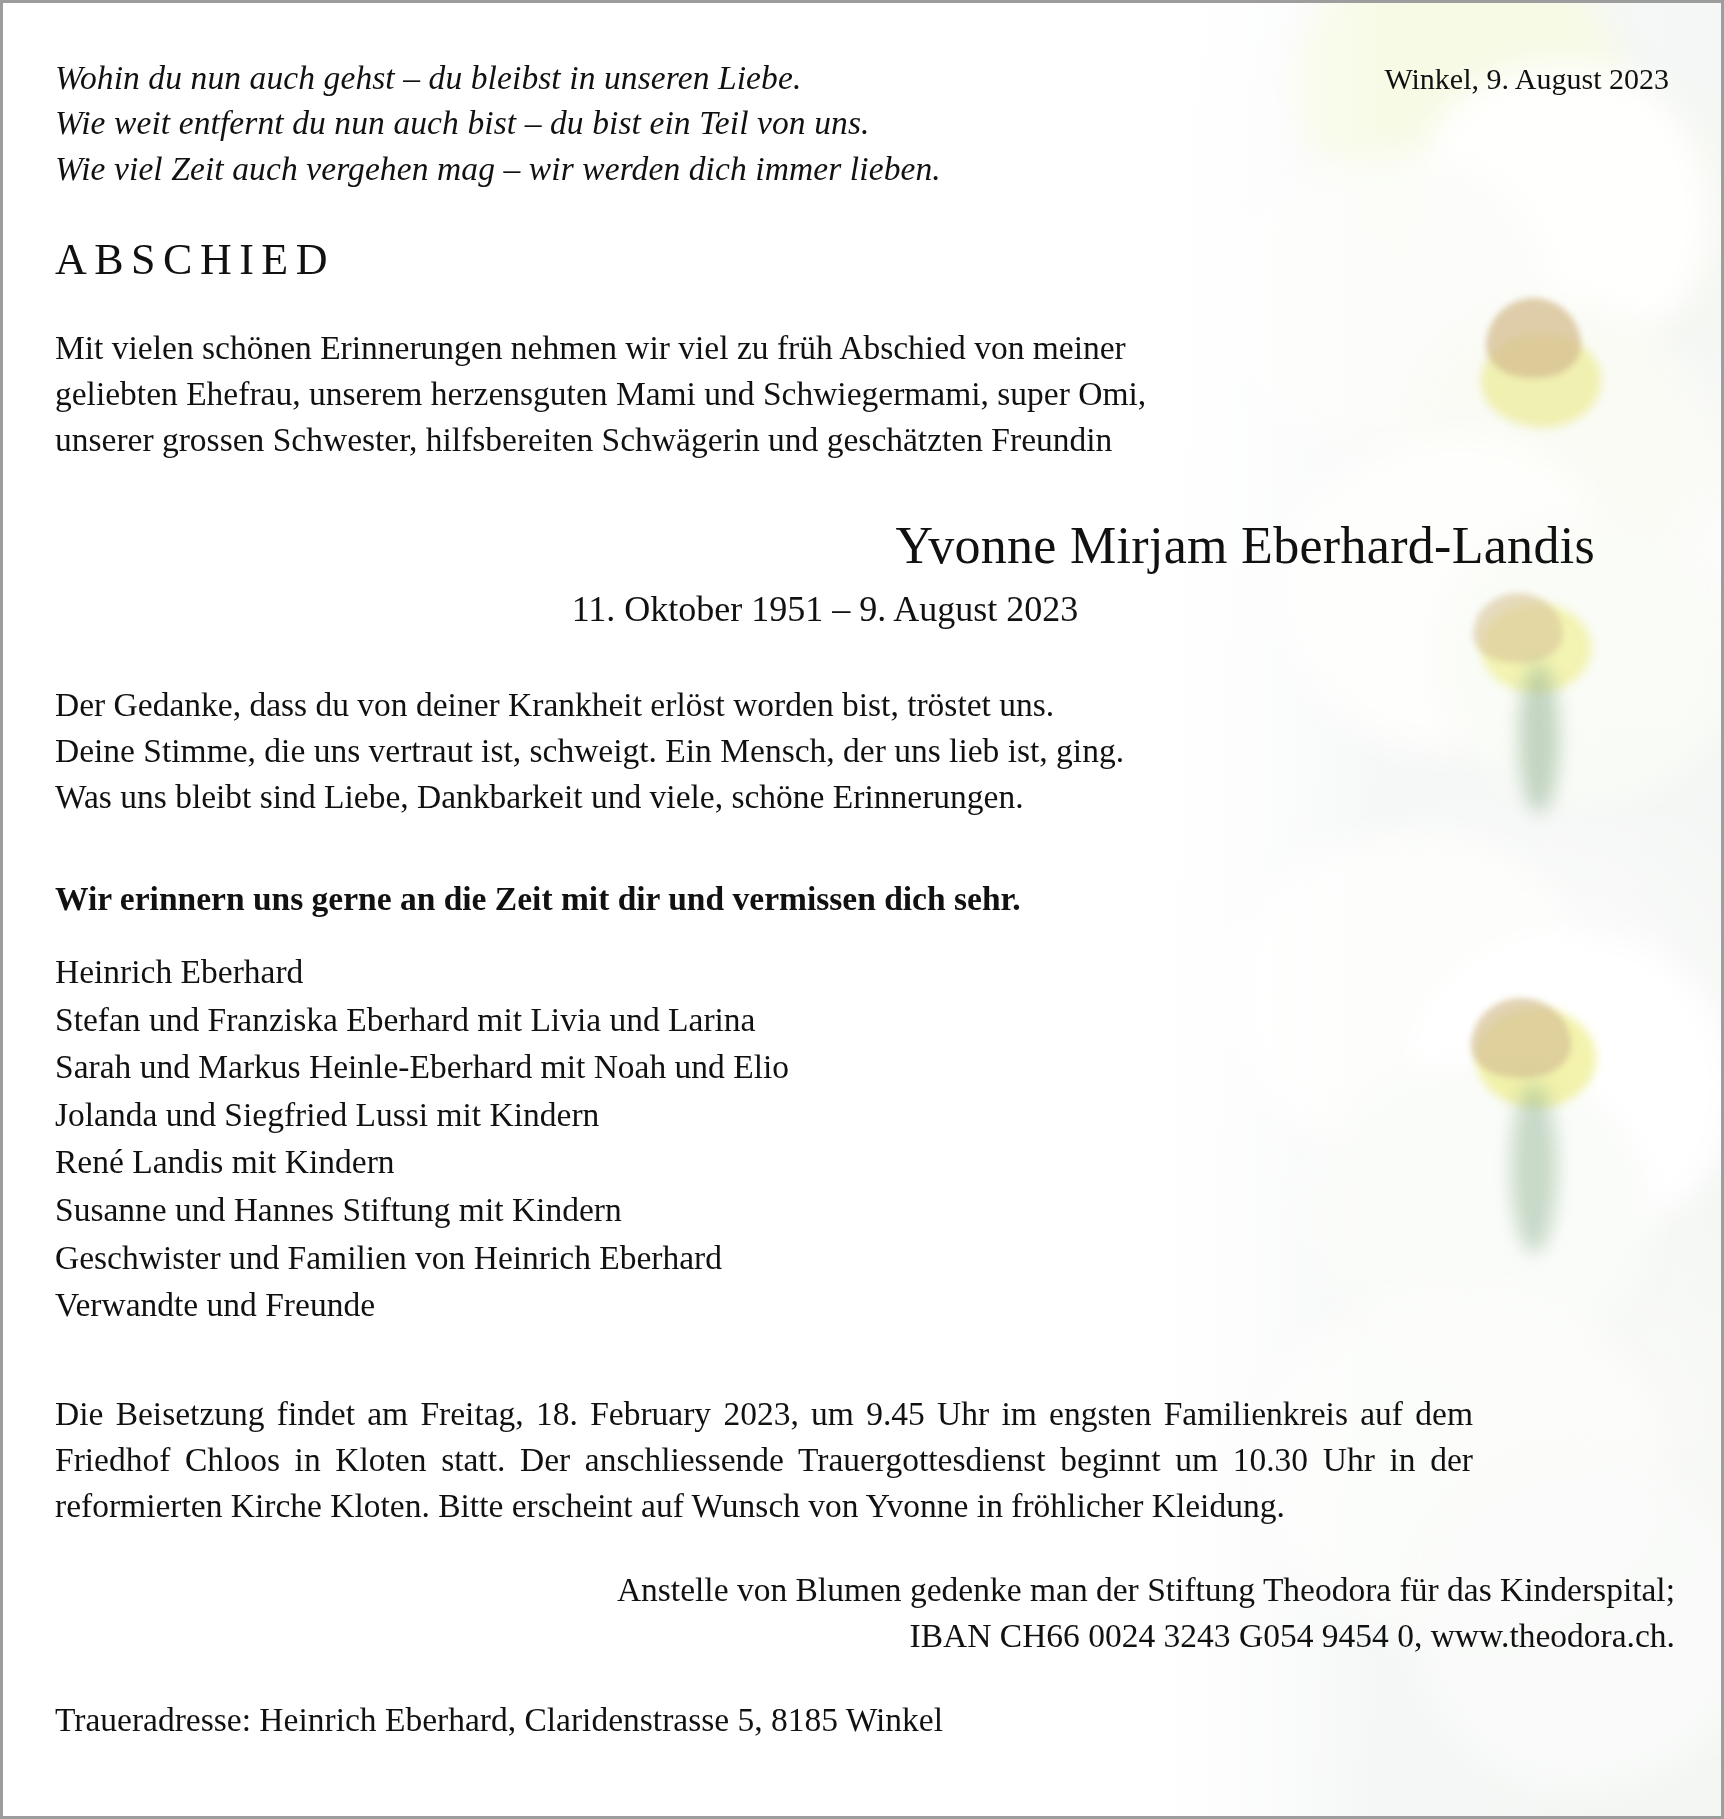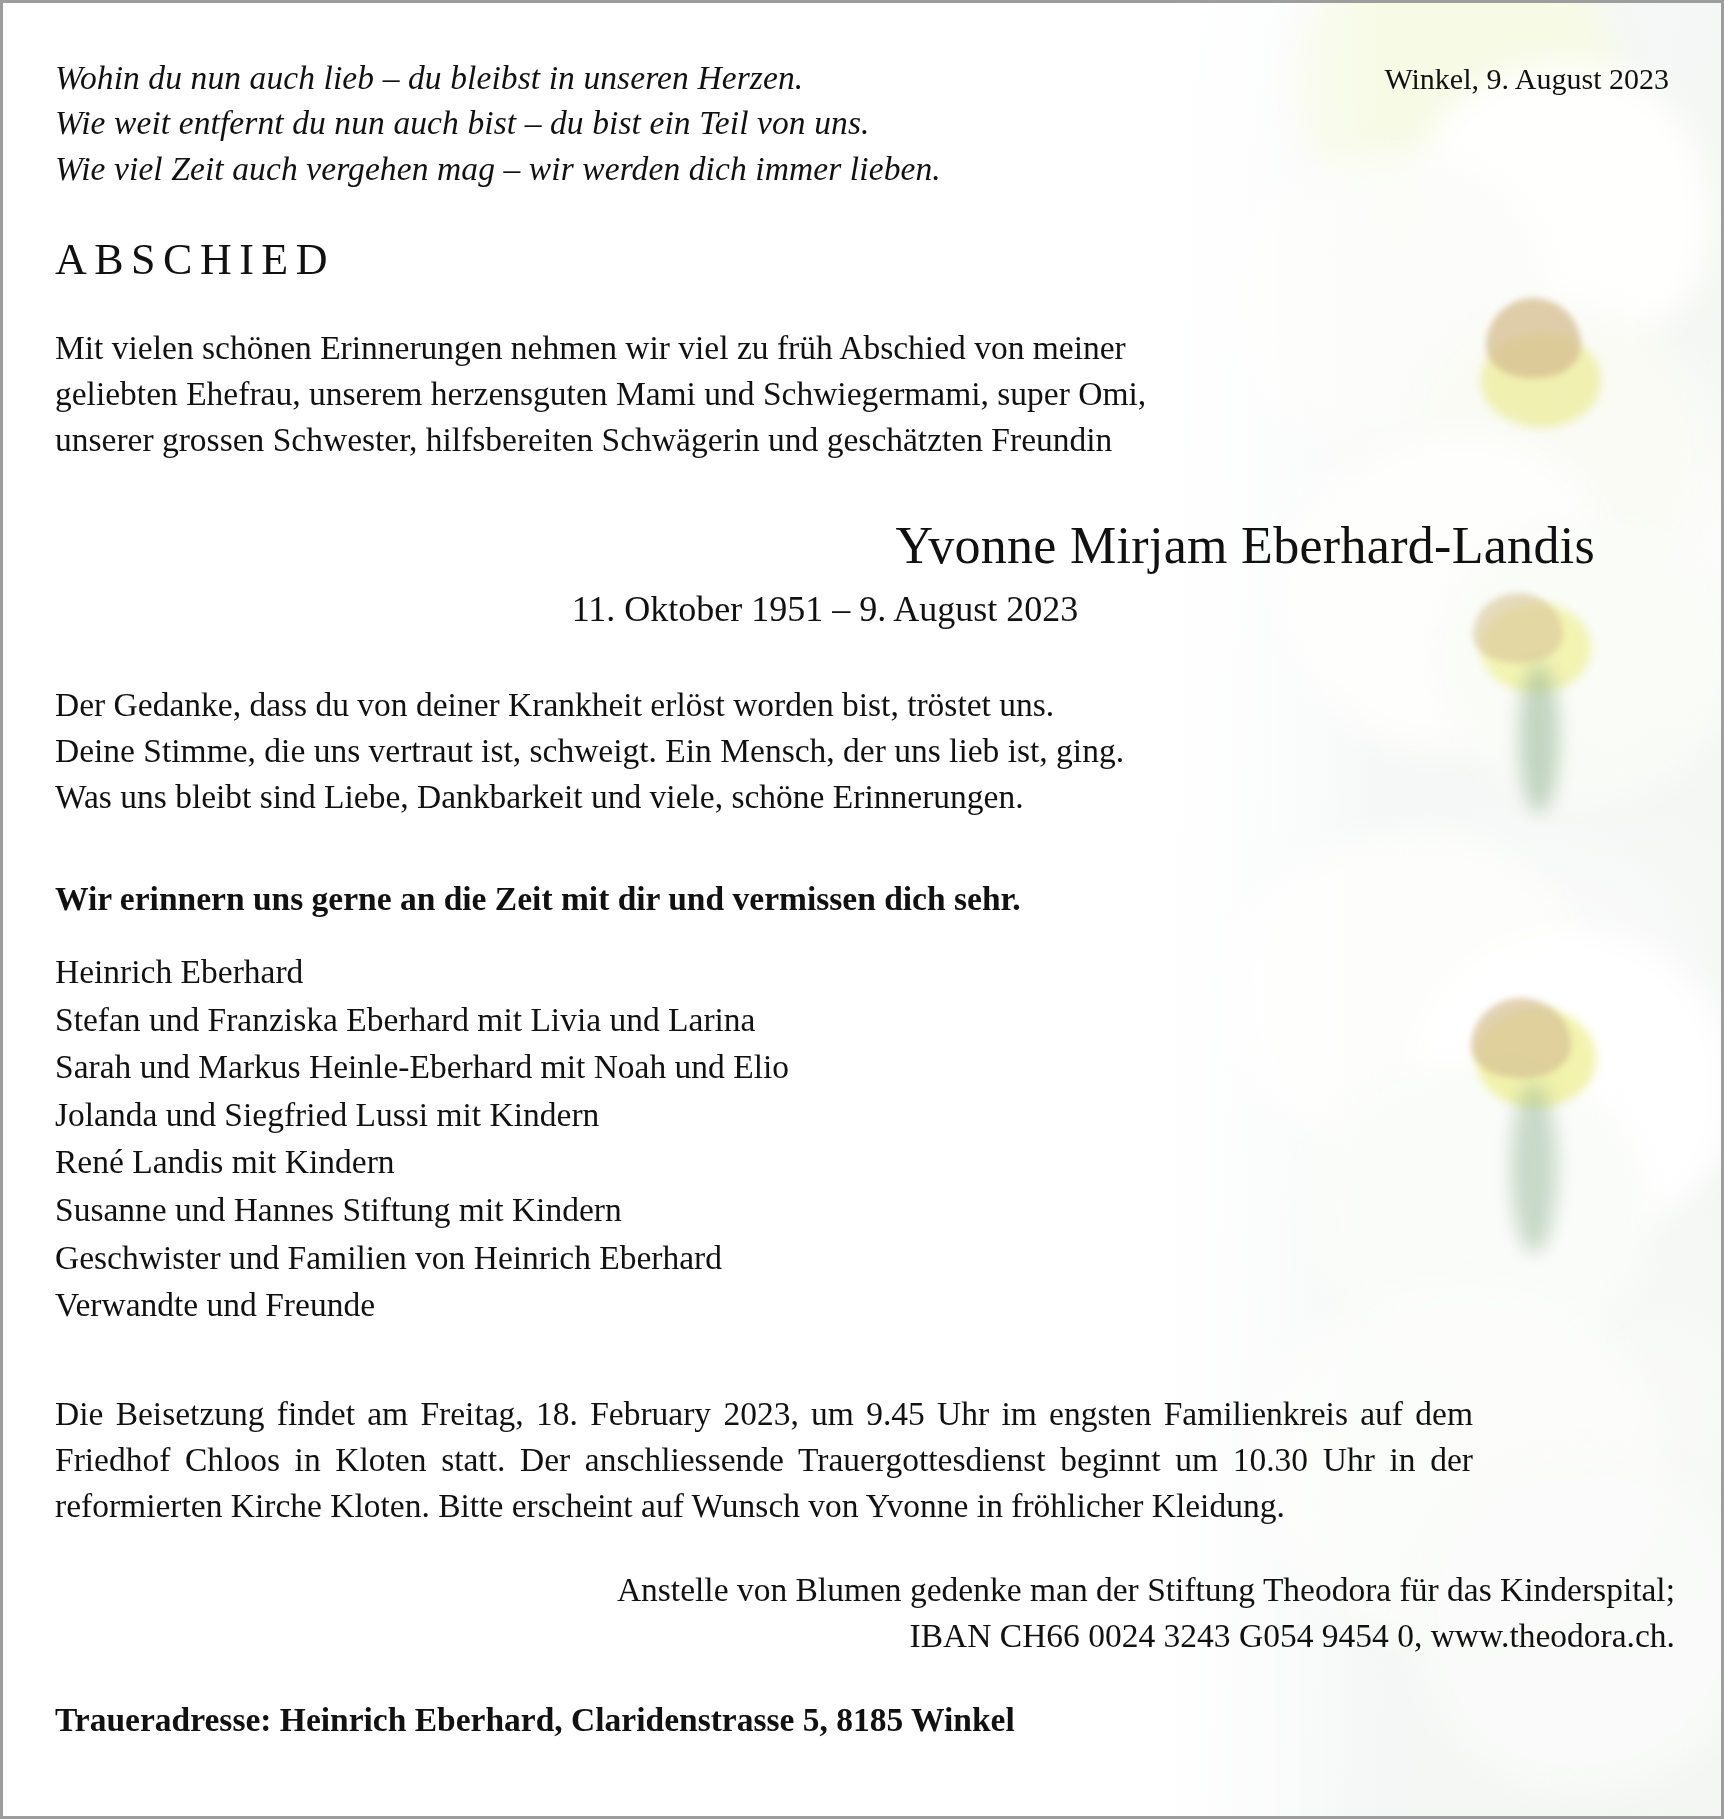--- a/index.html
+++ b/index.html
@@ -167,21 +167,20 @@
     line-height: 1.375;
     margin-top: 38px;
     white-space: pre-line;
     text-align: right;
   }
 
   .mourning-address {
     font-size: 33.5px;
     line-height: 1.375;
     margin-top: 38px;
-    font-weight: bold;
   }
 </style>
 </head>
 <body>
 
 <div id="page">
 
   <div id="orchid-photo">
     <div class="wash"></div>
 
@@ -207,21 +206,21 @@
 
     <div class="petal" style="left:180px; top:1280px; width:400px; height:360px; background:rgba(252,253,251,0.9);"></div>
     <div class="petal" style="left:330px; top:1450px; width:340px; height:340px; background:rgba(249,251,249,0.88);"></div>
 
     <div class="fade-left"></div>
   </div>
 
   <div id="content">
 
     <div class="top-row">
-      <div class="verse-top">Wohin du nun auch lieb – du bleibst in unseren Herzen.
+      <div class="verse-top">Wohin du nun auch gehst – du bleibst in unseren Liebe.
 Wie weit entfernt du nun auch bist – du bist ein Teil von uns.
 Wie viel Zeit auch vergehen mag – wir werden dich immer lieben.</div>
       <div class="place-date">Winkel, 9. August 2023</div>
     </div>
 
     <h1 class="abschied">ABSCHIED</h1>
 
     <div class="intro">Mit vielen schönen Erinnerungen nehmen wir viel zu früh Abschied von meiner
 geliebten Ehefrau, unserem herzensguten Mami und Schwiegermami, super Omi,
 unserer grossen Schwester, hilfsbereiten Schwägerin und geschätzten Freundin</div>

